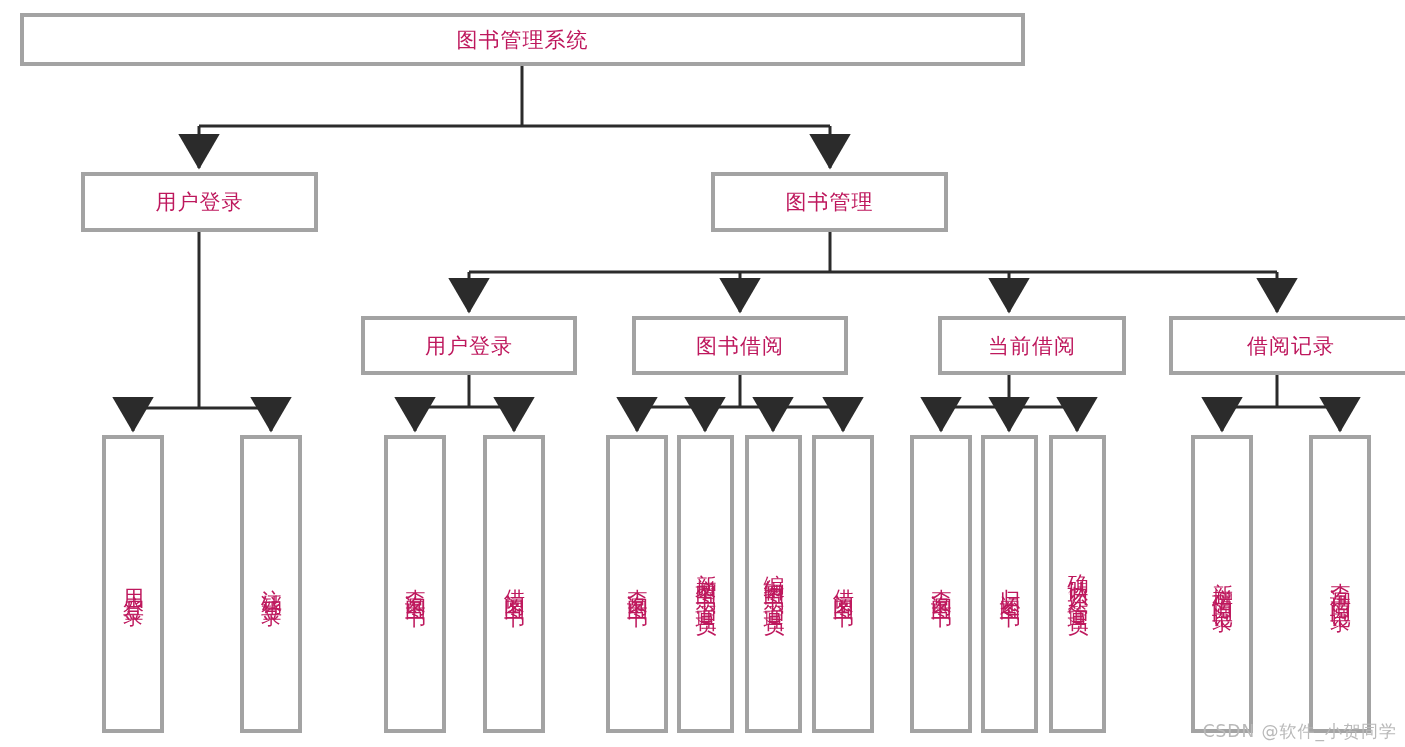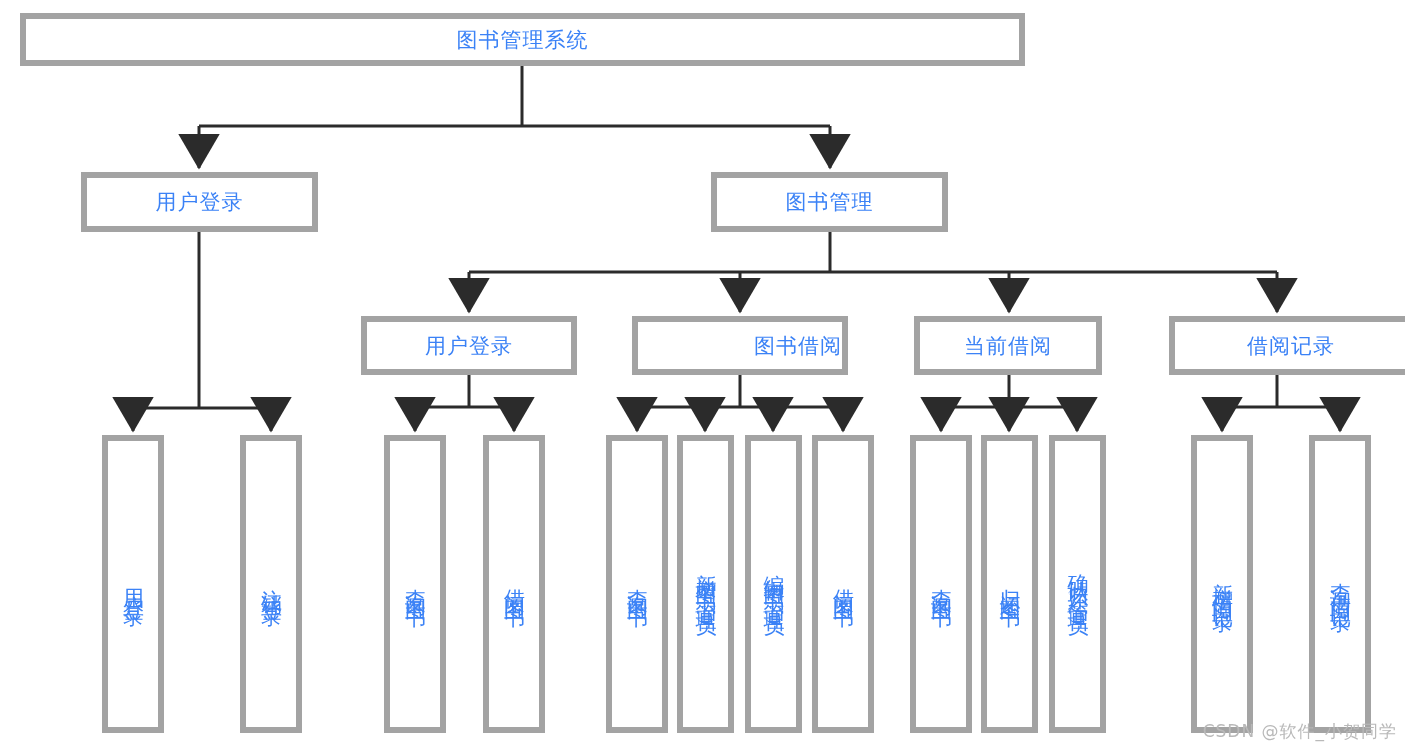--- a/index.html
+++ b/index.html
@@ -10,26 +10,26 @@
     font-family:"DejaVu Sans","Liberation Sans",sans-serif;
     overflow:hidden;
     position:relative;
   }
   #diagram{
     position:absolute;left:0;top:0;width:1405px;height:747px;
   }
   .node{
     position:absolute;
     box-sizing:border-box;
-    border:6px solid #a3a3a3;
+    border:4px solid #a3a3a3;
     background:#ffffff;
     display:flex;
     align-items:center;
     justify-content:center;
-    color:#3b82f6;
+    color:#be185d;
   }
   .node.horiz{
     font-size:21px;
     letter-spacing:1px;
   }
   .node.vert{
     font-size:21px;
   }
   .node.vert .vtext{
     writing-mode:vertical-rl;
@@ -110,24 +110,24 @@
 <div class="node horiz" style="left:81px;top:172px;width:237px;height:60px;">
   <span>用户登录</span>
 </div>
 <div class="node horiz" style="left:711px;top:172px;width:237px;height:60px;">
   <span>图书管理</span>
 </div>
 
 <div class="node horiz" style="left:361px;top:316px;width:216px;height:59px;">
   <span>用户登录</span>
 </div>
-<div class="node horiz" style="left:632px;top:316px;width:216px;height:59px;justify-content:flex-end;">
+<div class="node horiz" style="left:632px;top:316px;width:216px;height:59px;">
   <span>图书借阅</span>
 </div>
-<div class="node horiz" style="left:914px;top:316px;width:188px;height:59px;">
+<div class="node horiz" style="left:938px;top:316px;width:188px;height:59px;">
   <span>当前借阅</span>
 </div>
 <div class="node horiz" style="left:1169px;top:316px;width:244px;height:59px;">
   <span>借阅记录</span>
 </div>
 
 <div class="node vert" style="left:102px;top:435px;width:62px;height:298px;">
   <span class="vtext">用户登录</span>
 </div>
 <div class="node vert" style="left:240px;top:435px;width:62px;height:298px;">

